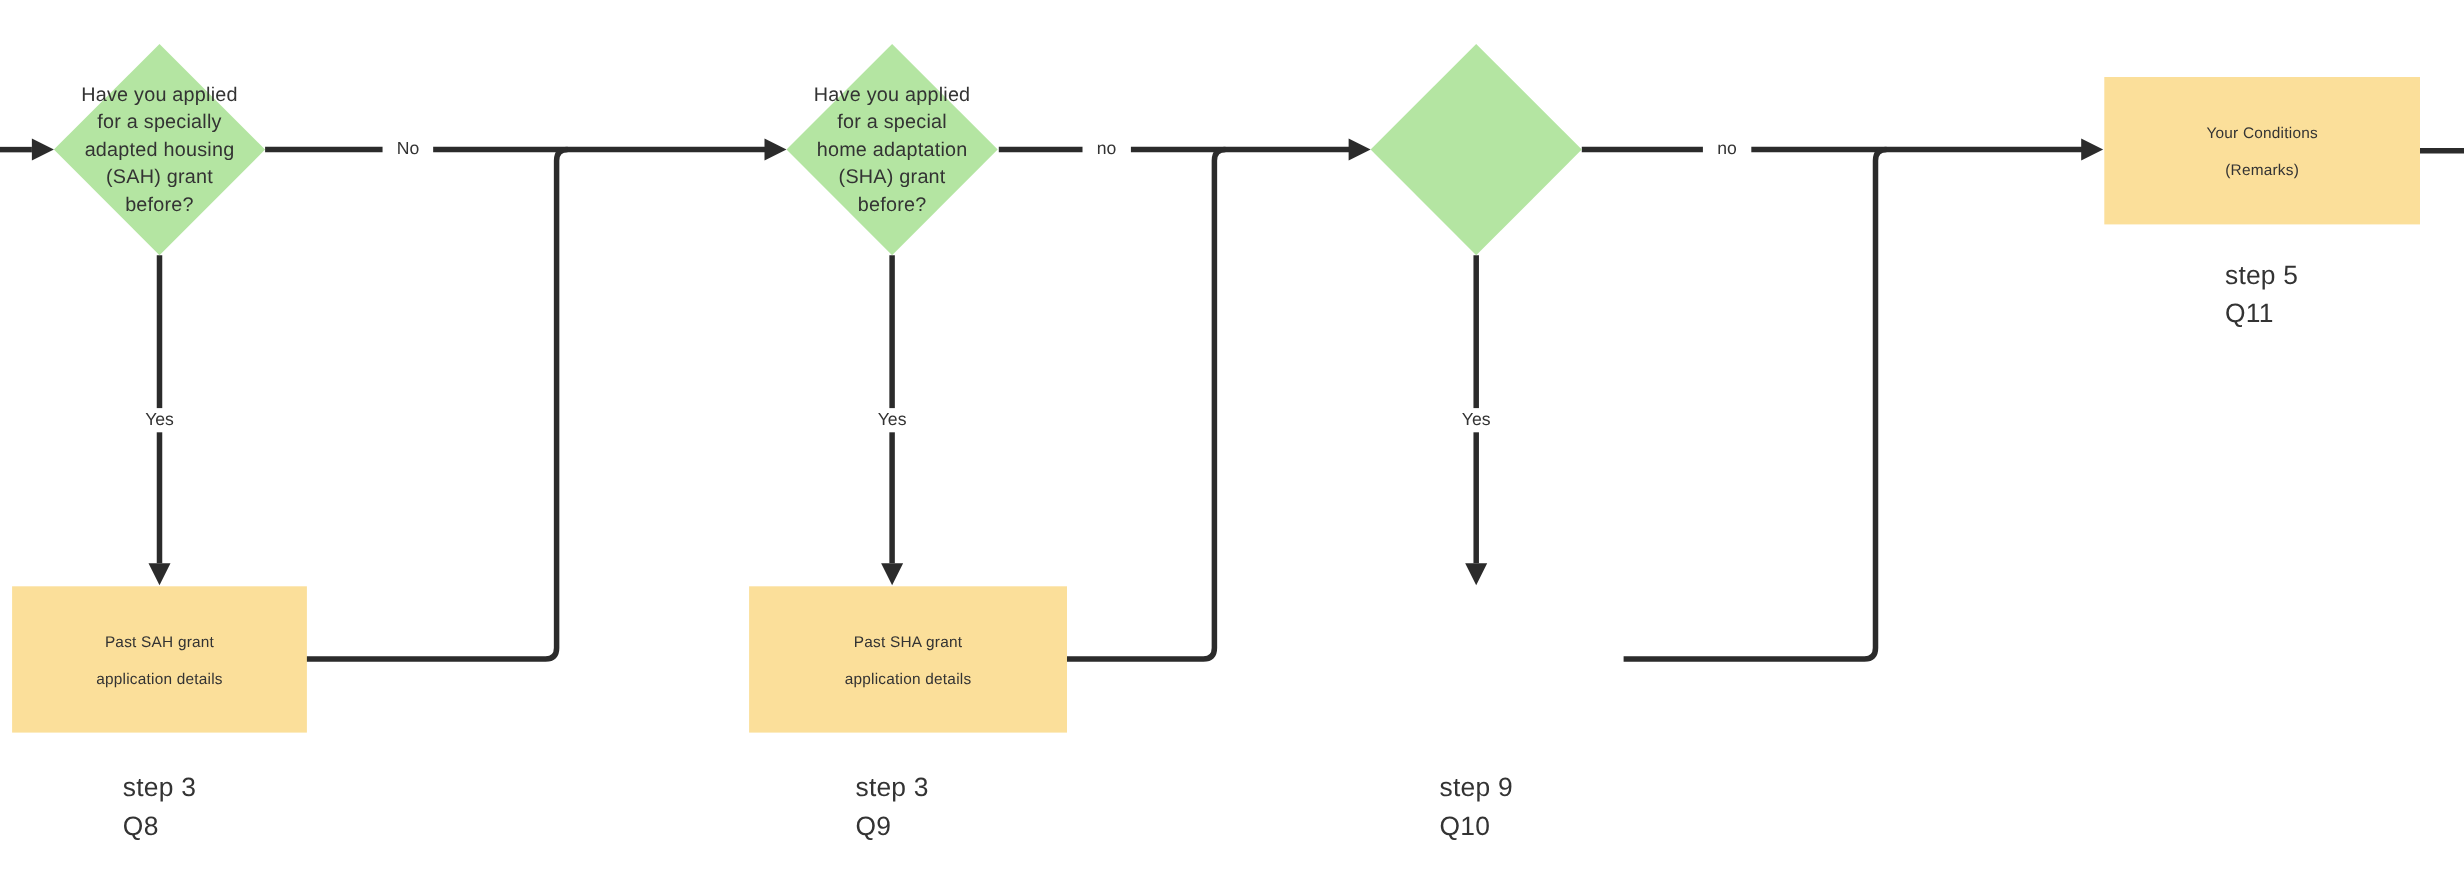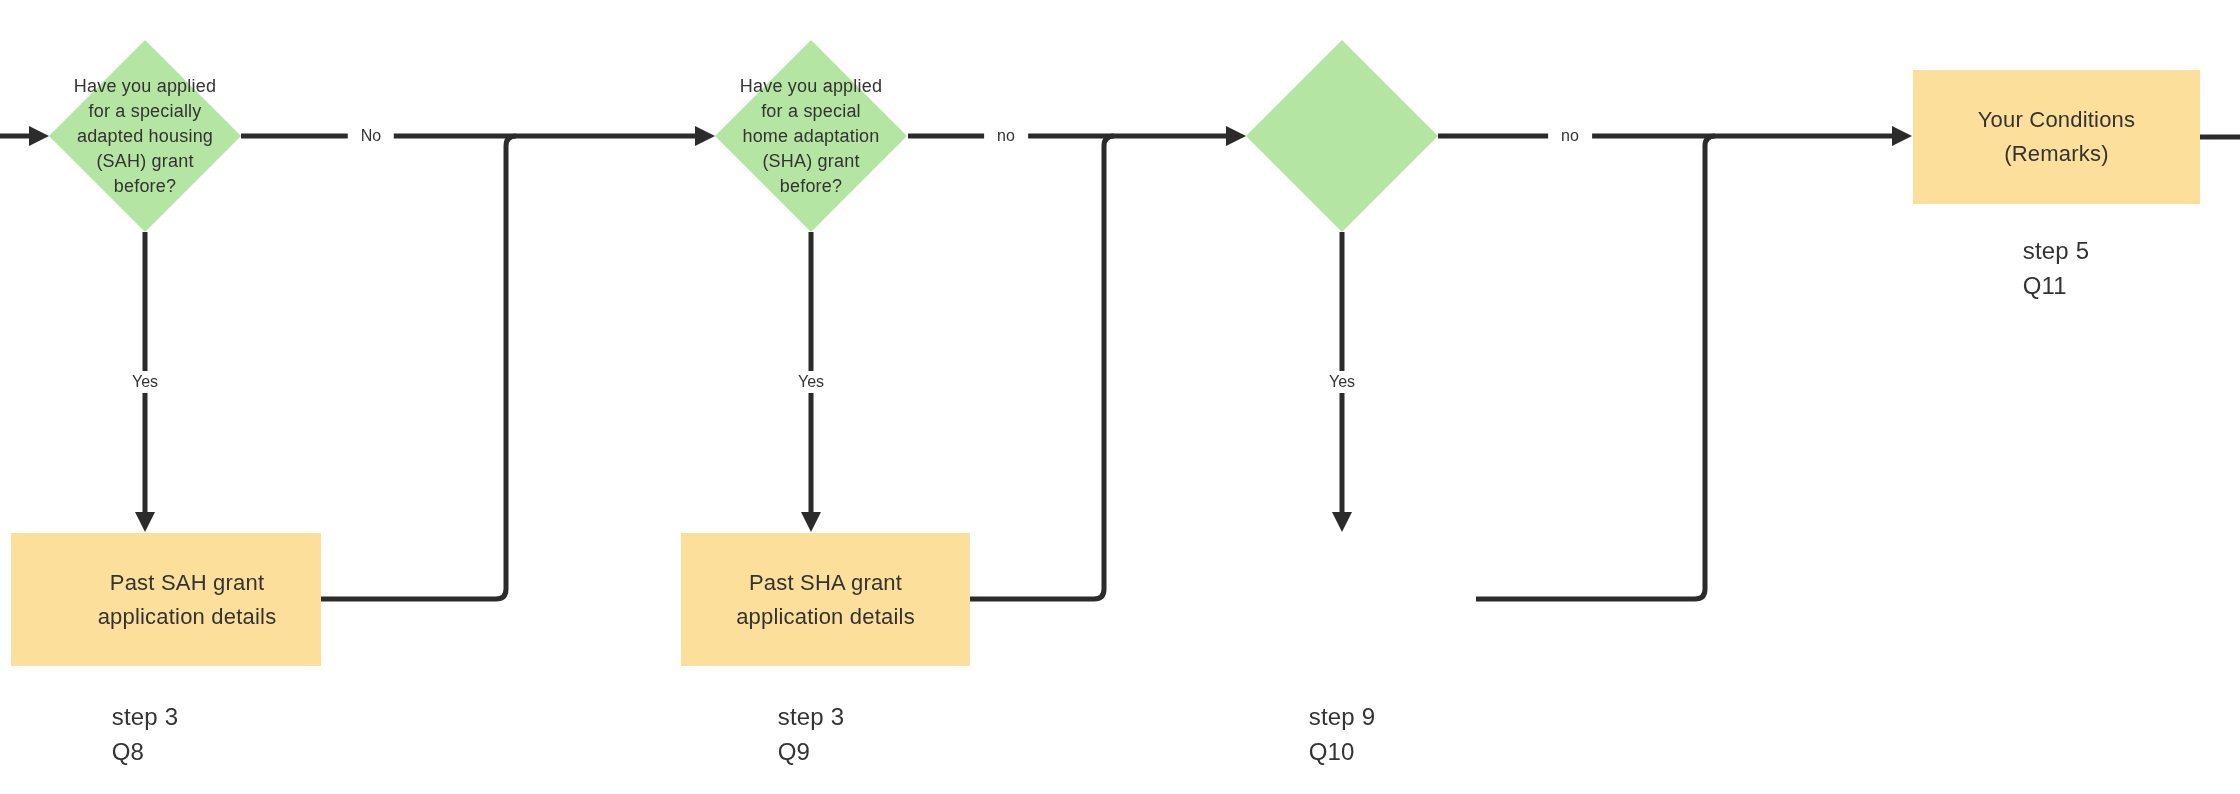--- a/index.html
+++ b/index.html
@@ -12,21 +12,21 @@
   html,body{margin:0;padding:0;}
   body{background:var(--background);font-family:"Liberation Sans","DejaVu Sans",sans-serif;color:var(--text);}
   .stage{position:relative;width:2240px;height:794px;background:var(--background);overflow:hidden;}
   .edges{position:absolute;left:0;top:0;width:2240px;height:794px;}
   .edge-line{stroke:var(--edge);stroke-width:5;fill:none;}
   .arrowhead{fill:var(--edge);stroke:none;}
   .diamond-shape{fill:var(--diamond_fill);stroke:none;}
   .node-label{position:absolute;transform:translate(-50%,-50%);text-align:center;white-space:pre-line;color:var(--text);}
   .diamond-label{width:190px;font-size:18px;line-height:25px;letter-spacing:.2px;}
   .process-box{position:absolute;background:var(--box_fill);display:flex;align-items:center;justify-content:center;}
-  .process-text{text-align:center;white-space:pre-line;font-size:22px;line-height:34px;color:var(--text);letter-spacing:.2px;}
+  .process-text{text-align:center;white-space:pre-line;font-size:14px;line-height:34px;color:var(--text);letter-spacing:.2px;}
   .edge-label{position:absolute;transform:translate(-50%,-50%);background:var(--background);padding:2px 13px;font-size:16px;color:var(--text);}
   .step-label{position:absolute;transform:translateX(-50%);text-align:left;font-size:24px;line-height:35px;color:var(--text);letter-spacing:.2px;}
   .step-label div{white-space:nowrap;}
 </style>
 </head>
 <body>
 
 <div class="stage">
 
   <svg class="edges" viewBox="0 0 2240 794">
@@ -74,21 +74,21 @@
 (SHA) grant
 before?</div>
 
   <div class="edge-label" style="left:371px;top:136px;">No</div>
   <div class="edge-label" style="left:1006px;top:136px;">no</div>
   <div class="edge-label" style="left:1570px;top:136px;">no</div>
   <div class="edge-label" style="left:145px;top:382px;">Yes</div>
   <div class="edge-label" style="left:811px;top:382px;">Yes</div>
   <div class="edge-label" style="left:1342px;top:382px;">Yes</div>
 
-  <div class="process-box" style="left:11px;top:533px;width:268px;height:133px;padding-left:42px;">
+  <div class="process-box" style="left:11px;top:533px;width:268px;height:133px;">
     <div class="process-text">Past SAH grant
 application details</div>
   </div>
   <div class="process-box" style="left:667px;top:533px;width:289px;height:133px;margin-left:14px;">
     <div class="process-text">Past SHA grant
 application details</div>
   </div>
   <div class="process-box" style="left:1913px;top:70px;width:287px;height:134px;">
     <div class="process-text">Your Conditions
 (Remarks)</div>

